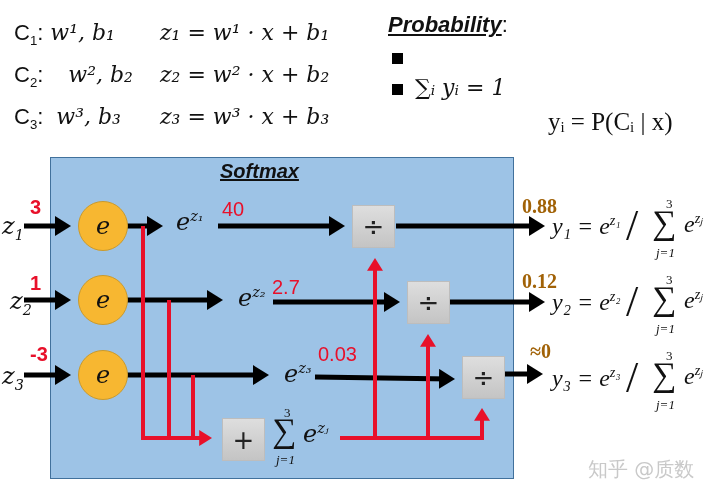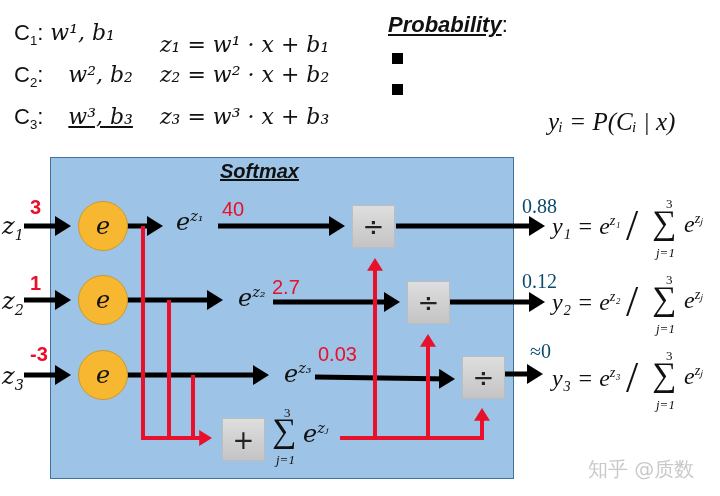--- a/index.html
+++ b/index.html
@@ -7,21 +7,21 @@
          font-family: "DejaVu Serif", serif; color: #111; }
   .abs { position: absolute; white-space: nowrap; }
   .sans { font-family: "Liberation Sans", sans-serif; }
   .serif { font-family: "Liberation Serif", serif; }
   .math { font-family: "DejaVu Serif", serif; font-style: italic; }
   .defs-line { font-size: 22px; }
   .prob-title { font-family: "Liberation Sans", sans-serif; font-weight: bold; font-style: italic;
                 font-size: 22px; text-decoration: underline; text-align: center; }
   .bullet { display: inline-block; width: 11px; height: 11px; background: #000; margin-right: 12px; vertical-align: middle; }
   .red { color: #E8102A; }
-  .redbold { color: #0c4a6e; font-family: "Liberation Serif", serif; font-weight: normal; }
+  .redbold { color: #a16207; font-family: "Liberation Serif", serif; font-weight: bold; }
   .softmax-box { position: absolute; left: 50px; top: 157px; width: 464px; height: 322px;
                  background: #9DC3E6; border: 1.5px solid #41719C; box-sizing: border-box; }
   .softmax-title { font-family: "Liberation Sans", sans-serif; font-weight: bold; font-style: italic;
                    font-size: 20px; text-decoration: underline; }
   svg { position: absolute; left: 0; top: 0; }
   .opbox { position: absolute; width: 43px; height: 43px; background: linear-gradient(#dedede, #c4c4c4);
            border: 1px solid #bdbdbd; box-sizing: border-box; display: flex; align-items: center;
            justify-content: center; font-size: 26px; font-family: "DejaVu Sans", sans-serif; color: #222; }
   .circle { position: absolute; width: 50px; height: 50px; border-radius: 50%; background: #F7B731;
             border: 1px solid #C99A2E; box-sizing: border-box; display: flex; align-items: center;
@@ -30,55 +30,55 @@
   sup, sub { font-size: 60%; }
 </style>
 </head>
 <body>
 
 <div>
   <div class="abs defs-line" style="left:14px; top:20px;">
     <span class="sans">C</span><sub class="sans">1</sub><span class="sans">:</span>
     <span class="math" style="">w¹, b₁</span>
   </div>
-  <div class="abs defs-line math" style="left:160px; top:20px;margin-top:12px;">
+  <div class="abs defs-line math" style="left:160px; top:20px;">
     <span>z₁</span>
     <span>= w¹ · x + b₁</span>
   </div>
 
   <div class="abs defs-line" style="left:14px; top:62px;">
     <span class="sans">C</span><sub class="sans">2</sub><span class="sans">:</span>
     <span class="math" style="margin-left:18px;">w², b₂</span>
   </div>
   <div class="abs defs-line math" style="left:160px; top:62px;">
     <span>z₂</span>
     <span>= w² · x + b₂</span>
   </div>
 
   <div class="abs defs-line" style="left:14px; top:104px;">
     <span class="sans">C</span><sub class="sans">3</sub><span class="sans">:</span>
-    <span class="math" style="margin-left:18px;text-decoration:underline;">w³, b₃</span>
+    <span class="math" style="margin-left:6px;">w³, b₃</span>
   </div>
   <div class="abs defs-line math" style="left:160px; top:104px;">
     <span>z₃</span>
     <span>= w³ · x + b₃</span>
   </div>
 </div>
 
 <div>
   <div class="abs" style="left:388px; top:12px;">
     <span class="prob-title">Probability</span><span class="sans" style="font-size:22px;">:</span>
   </div>
   <div class="abs math" style="left:392px; top:44px; font-size:22px;">
     <span class="bullet"></span>
   </div>
   <div class="abs math" style="left:392px; top:75px; font-size:22px;">
-    <span class="bullet"></span>
+    <span class="bullet"></span><span>∑ᵢ yᵢ = 1</span>
   </div>
-  <div class="abs serif" style="left:548px; top:108px; font-size:25px; font-style:italic;">yᵢ = P(Cᵢ | x)</div>
+  <div class="abs serif" style="left:548px; top:108px; font-size:25px; ">yᵢ = P(Cᵢ | x)</div>
 </div>
 
 <div class="softmax-box"></div>
 <div class="abs softmax-title" style="left:220px; top:160px;">Softmax</div>
 
 <svg width="720" height="496">
   <defs>
     <marker id="ab" markerWidth="4" markerHeight="4" refX="2.2" refY="2" orient="auto" markerUnits="strokeWidth">
       <path d="M0,0 L3.2,2 L0,4 Z" fill="#000"></path>
     </marker>
@@ -108,21 +108,21 @@
   <line x1="193" y1="375" x2="193" y2="438" stroke="#E8102A" stroke-width="4"></line>
 
   <polyline points="340,438 482,438 482,412" fill="none" stroke="#E8102A" stroke-width="4" marker-end="url(#ar)"></polyline>
   <line x1="375" y1="438" x2="375" y2="262" stroke="#E8102A" stroke-width="4" marker-end="url(#ar)"></line>
   <line x1="428" y1="438" x2="428" y2="338" stroke="#E8102A" stroke-width="4" marker-end="url(#ar)"></line>
 </svg>
 
 <div>
   <div class="abs math" style="left:2px; top:212px; font-size:24px;"><span>z</span><sub>1</sub></div>
   <div class="abs sans red" style="left:30px; top:196px; font-size:20px; font-weight:bold;">3</div>
-  <div class="abs math" style="left:2px; top:287px; font-size:24px;"><span>z</span><sub>2</sub></div>
+  <div class="abs math" style="left:10px; top:287px; font-size:24px;"><span>z</span><sub>2</sub></div>
   <div class="abs sans red" style="left:30px; top:272px; font-size:20px; font-weight:bold;">1</div>
   <div class="abs math" style="left:2px; top:362px; font-size:24px;"><span>z</span><sub>3</sub></div>
   <div class="abs sans red" style="left:30px; top:343px; font-size:20px; font-weight:bold;">-3</div>
 </div>
 
 <div class="circle" style="left:78px; top:201px;">e</div>
 <div class="circle" style="left:78px; top:275px;">e</div>
 <div class="circle" style="left:78px; top:350px;">e</div>
 
 <div class="abs math" style="left:176px; top:208px; font-size:24px;"><span>e</span><sup>z₁</sup></div>

